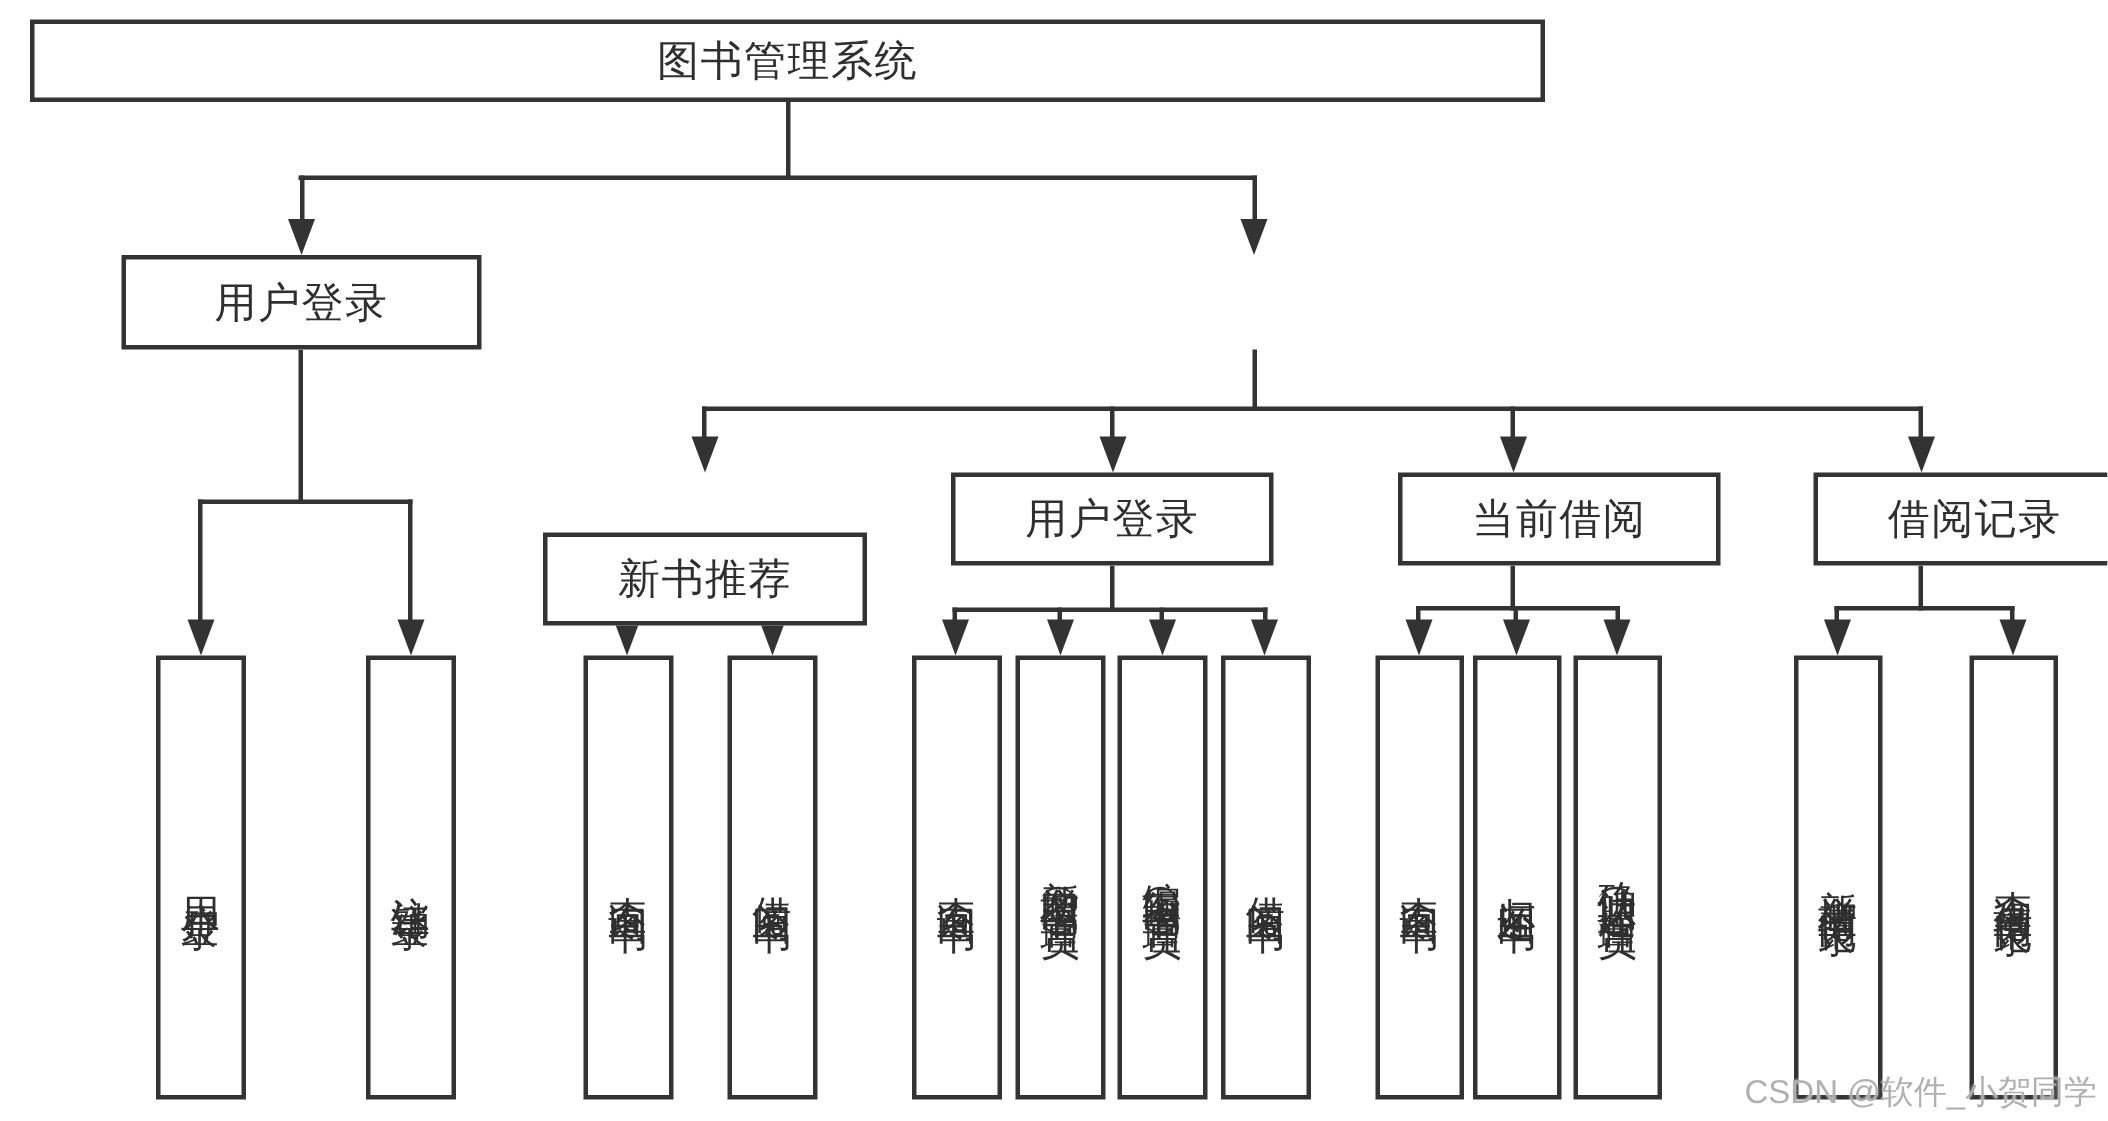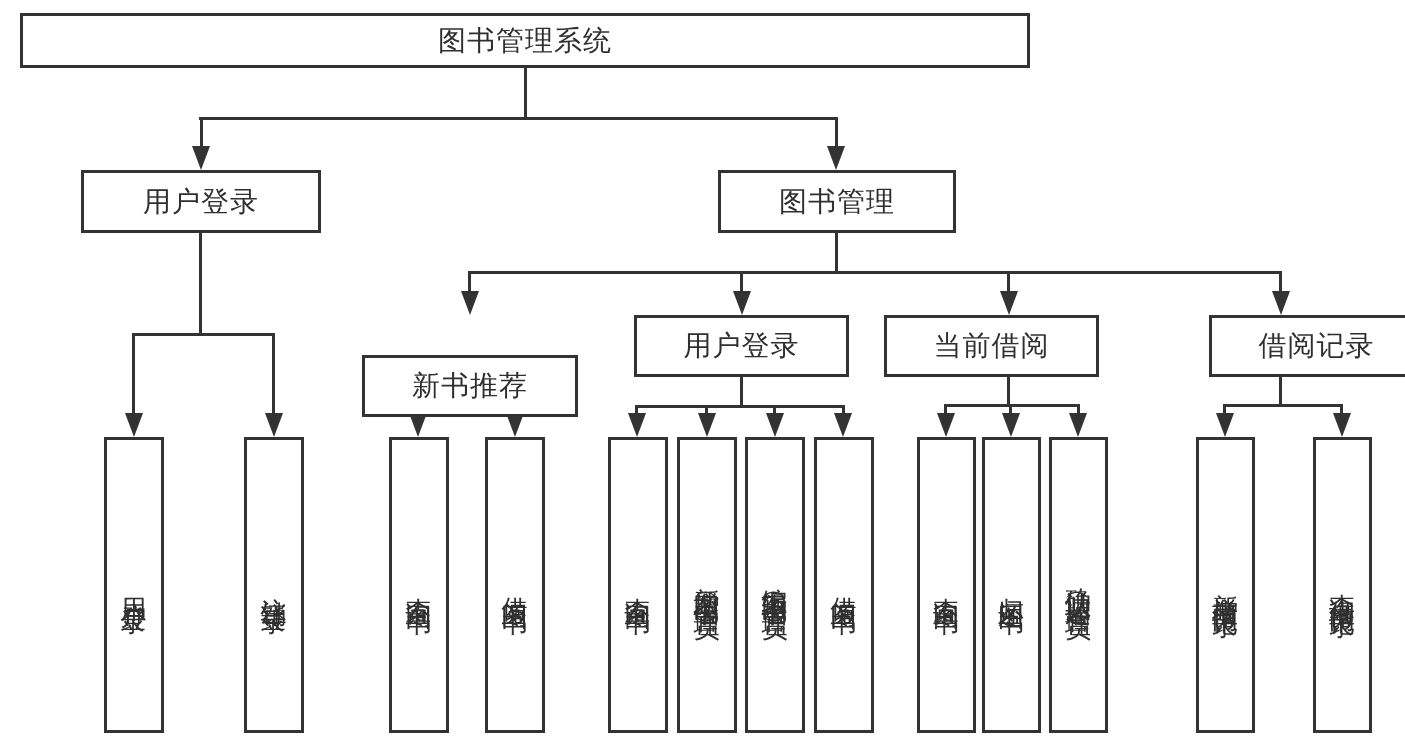--- a/index.html
+++ b/index.html
@@ -124,31 +124,28 @@
   <div class="arr" style="left:1216px; top:413px;"></div>
   <div class="arr" style="left:1333px; top:413px;"></div>
 
   <div class="node h" style="left:20px; top:13px; width:1010px; height:55px;">
     <span>图书管理系统</span>
   </div>
 
   <div class="node h" style="left:81px; top:170px; width:240px; height:63px;">
     <span>用户登录</span>
   </div>
-  <div class="node h" style="left:718px; top:170px; width:238px; height:63px;">
-    <span>图书管理</span>
-  </div>
 
   <div class="node h" style="left:362px; top:315px; width:216px; height:62px;margin-top:40px;">
     <span>新书推荐</span>
   </div>
   <div class="node h" style="left:634px; top:315px; width:215px; height:62px;">
     <span>用户登录</span>
   </div>
-  <div class="node h" style="left:884px; top:315px; width:215px; height:62px;">
+  <div class="node h" style="left:932px; top:315px; width:215px; height:62px;">
     <span>当前借阅</span>
   </div>
   <div class="node h" style="left:1173px; top:315px; width:215px; height:62px;margin-left:36px;">
     <span>借阅记录</span>
   </div>
 
   <div class="node v" style="left:104px; top:437px; width:60px; height:296px;">
     <span>用户登录</span>
   </div>
   <div class="node v" style="left:244px; top:437px; width:60px; height:296px;">
@@ -185,14 +182,15 @@
     <span>确认归还（管理员）</span>
   </div>
 
   <div class="node v" style="left:1196px; top:437px; width:59px; height:296px;">
     <span>新增借阅记录</span>
   </div>
   <div class="node v" style="left:1313px; top:437px; width:59px; height:296px;">
     <span>查询借阅记录</span>
   </div>
 
+  <div class="watermark">CSDN @软件_小贺同学</div>
 
 </div>
 
 </body></html>

